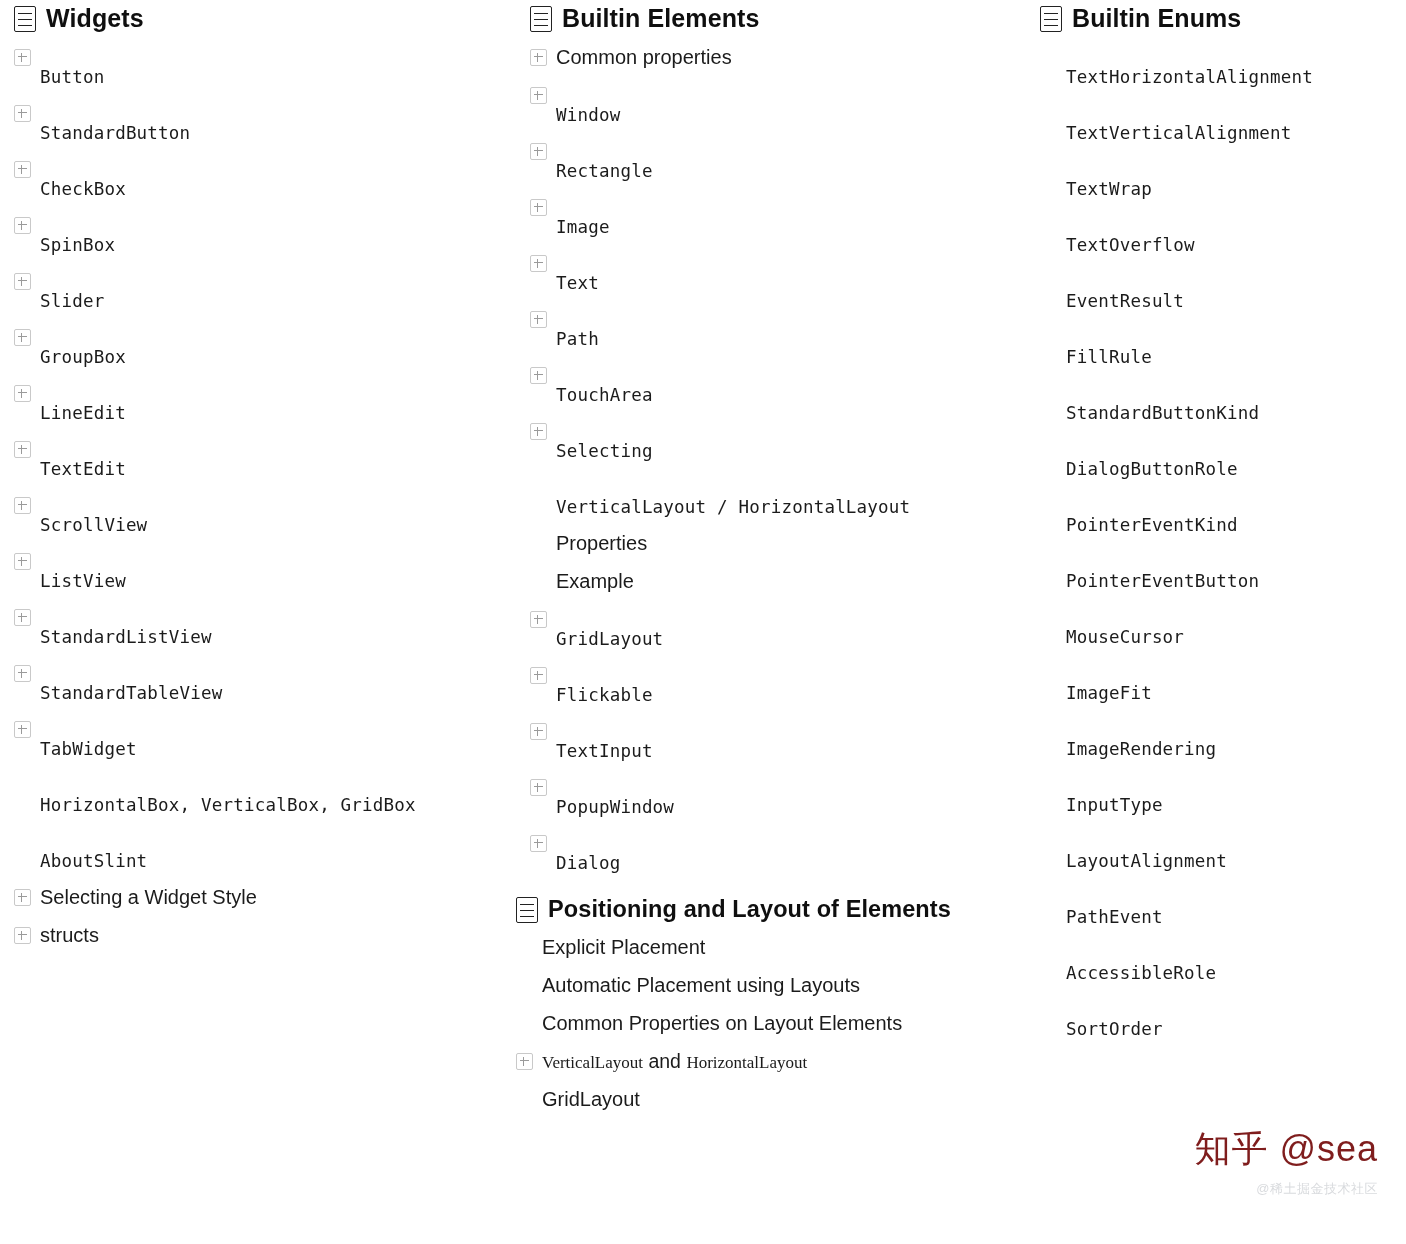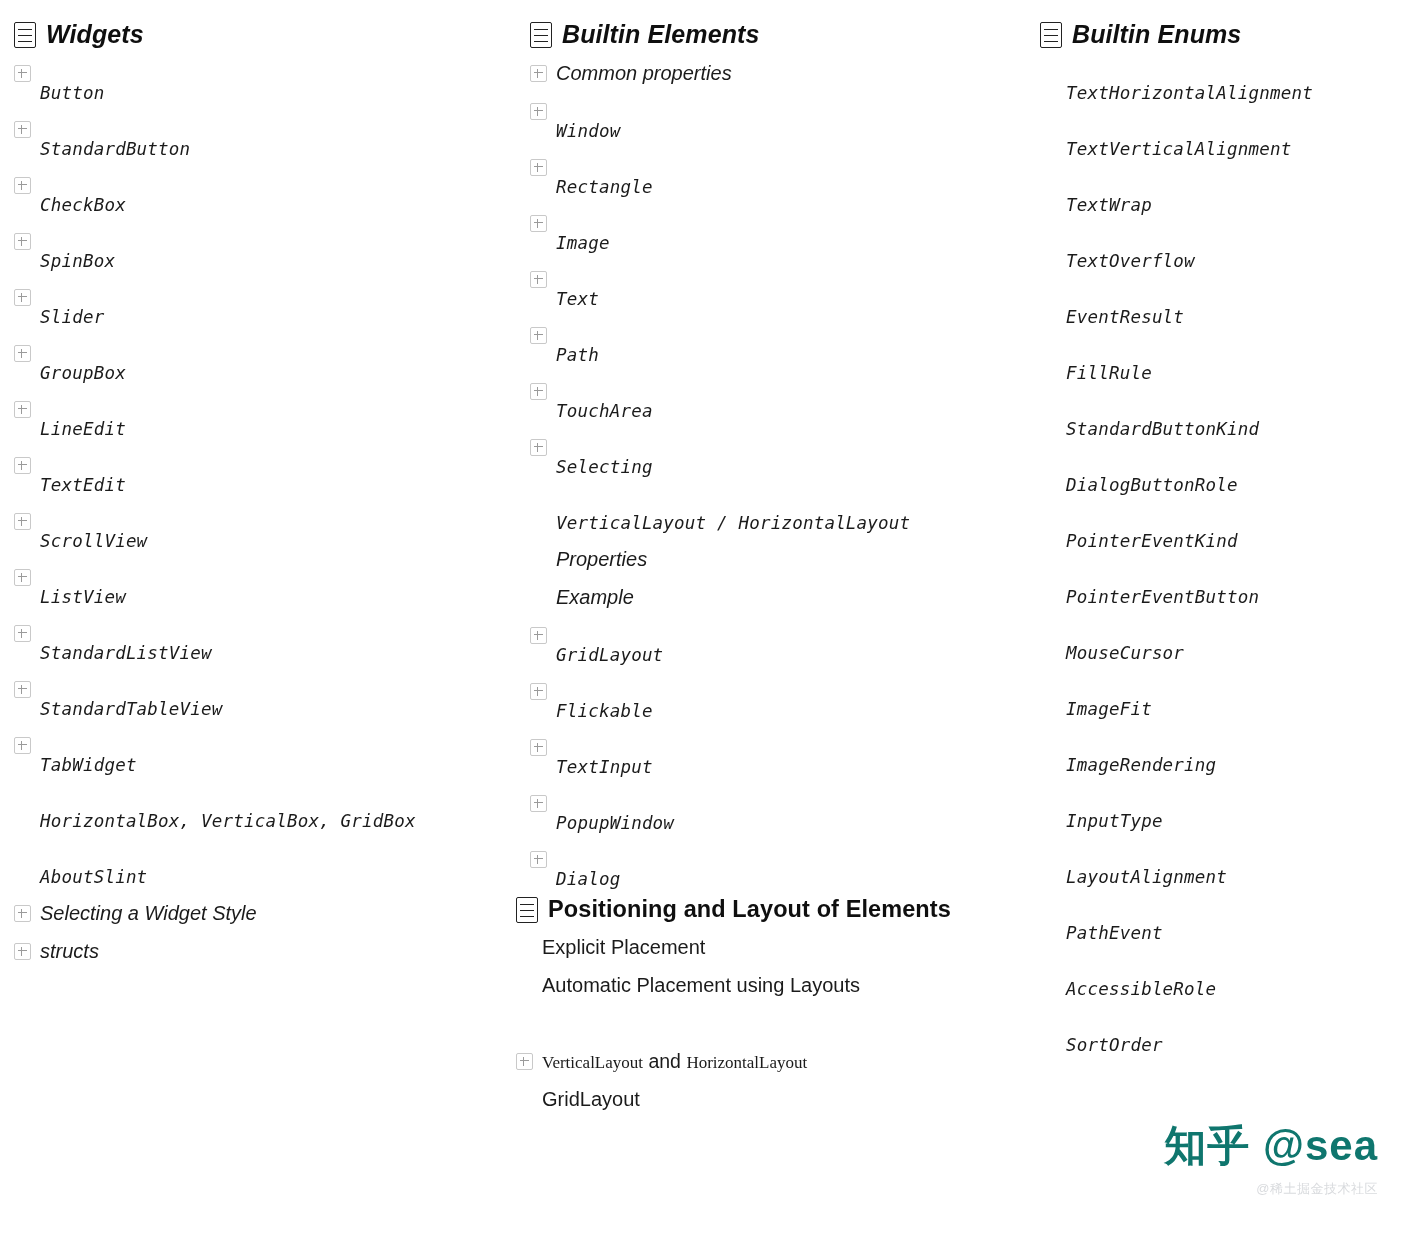--- a/index.html
+++ b/index.html
@@ -10,22 +10,21 @@
   body {
     width: 1406px;
     height: 1244px;
     position: relative;
     font-family: "Liberation Sans", sans-serif;
     color: #1a1a1a;
     overflow: hidden;
   }
   .col {
     position: absolute;
-    top: 16px;
-    font-style: italic;
+    top: 0;
   }
   #col-widgets { left: 14px; width: 520px; }
   #col-builtin { left: 530px; width: 520px; }
   #col-enums   { left: 1040px; width: 360px; }
 
   .section-header {
     display: flex;
     align-items: center;
     gap: 10px;
     margin: 0 0 6px 0;
@@ -148,24 +147,24 @@
   #col-positioning .section-header .title { font-size: 23.5px; }
 
   .watermark {
     position: absolute;
     right: 28px;
     bottom: 46px;
     text-align: right;
     user-select: none;
   }
   .watermark .wm-main {
-    font-size: 42px;
-    color: #0f766e;
+    font-size: 36px;
+    color: #7f1d1d;
     letter-spacing: 1px;
-    font-weight: 700;
+    font-weight: 400;
   }
   .watermark .wm-sub {
     font-size: 13px;
     color: #d9dbde;
     margin-top: 6px;
     letter-spacing: .5px;
   }
 </style>
 </head>
 <body>
@@ -410,20 +409,21 @@
       <li class="item lvl1">
         <span class="plus hidden"></span>
         <span class="label prose">Explicit Placement</span>
       </li>
       <li class="item lvl1">
         <span class="plus hidden"></span>
         <span class="label prose">Automatic Placement using Layouts</span>
       </li>
       <li class="item lvl1">
         <span class="plus hidden"></span>
+        <span class="label prose">Common Properties on Layout Elements</span>
       </li>
       <li class="item lvl1">
         <span class="plus"></span>
         <span class="label mixed"><code>VerticalLayout</code> and <code>HorizontalLayout</code></span>
       </li>
       <li class="item lvl1">
         <span class="plus hidden"></span>
         <span class="label prose">GridLayout</span>
       </li>
     </ul>

